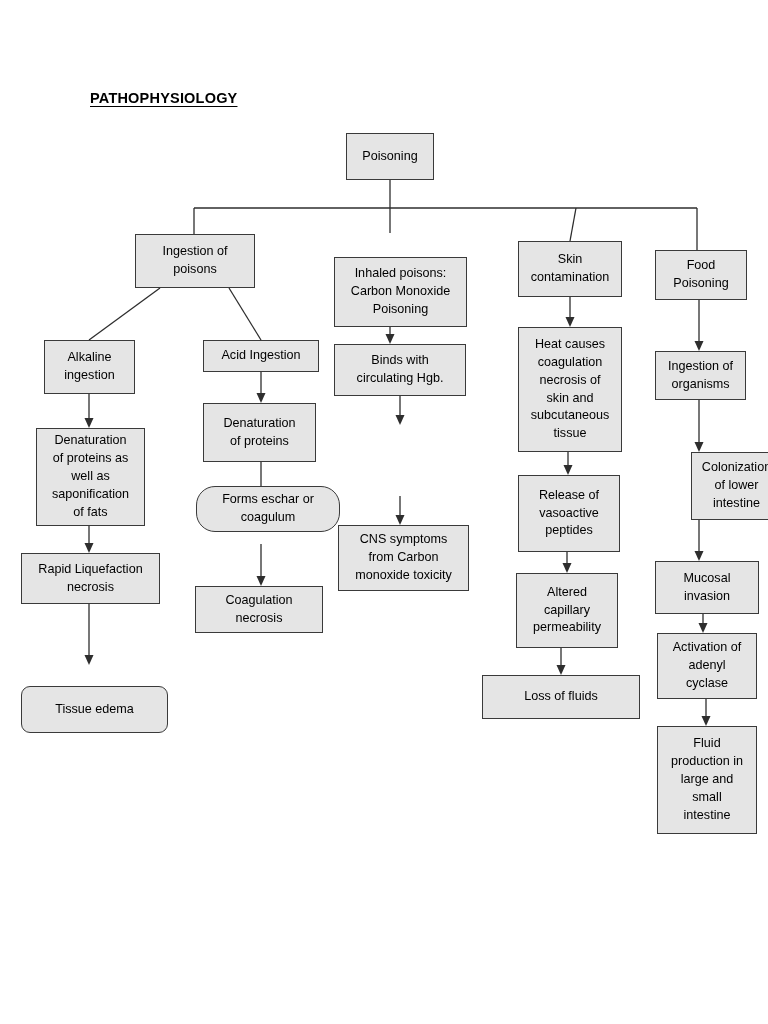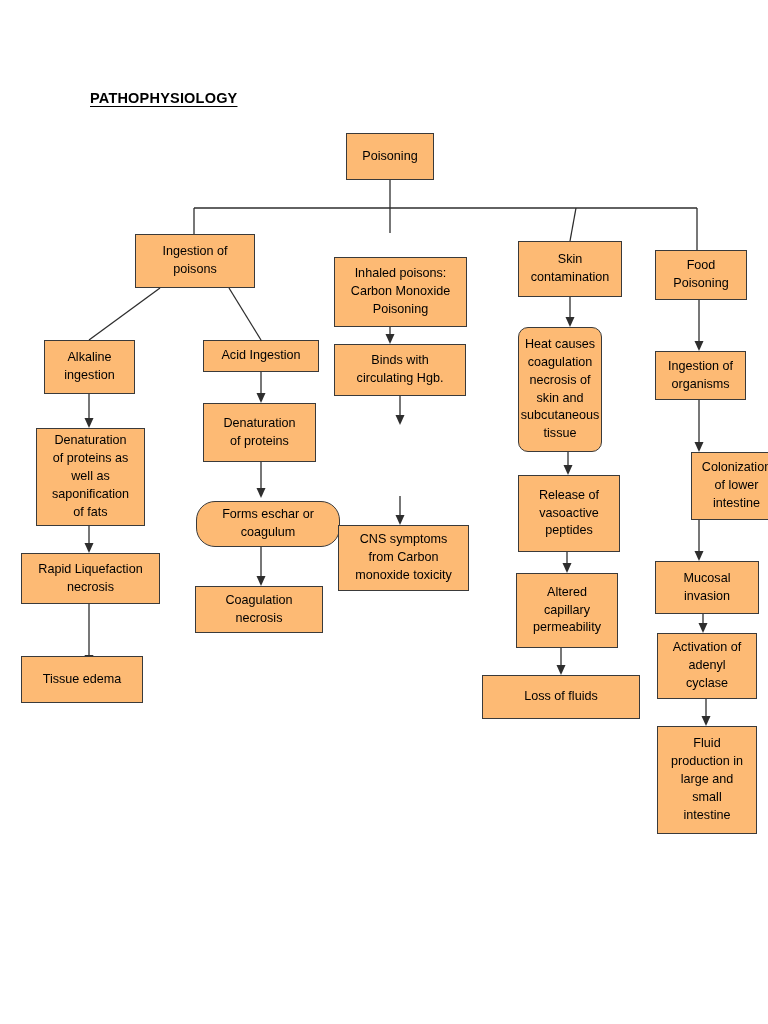--- a/index.html
+++ b/index.html
@@ -26,21 +26,21 @@
     font-weight: bold;
     letter-spacing: 0.2px;
     text-decoration: underline;
     text-underline-offset: 3px;
     white-space: nowrap;
   }
   .node {
     position: absolute;
     box-sizing: border-box;
     border: 1.2px solid #3a3a3a;
-    background: #fdba74;
+    background: #e5e5e5;
     display: flex;
     align-items: center;
     justify-content: center;
     text-align: center;
     font-size: 12.6px;
     line-height: 1.42;
     padding: 2px 4px;
     white-space: pre-line;
   }
   #edges {
@@ -144,42 +144,42 @@
 
   <div class="node" style="left:36px; top:428px; width:109px; height:98px;">Denaturation
 of proteins as
 well as
 saponification
 of fats</div>
 
   <div class="node" style="left:21px; top:553px; width:139px; height:51px;">Rapid Liquefaction
 necrosis</div>
 
-  <div class="node" style="left:21px; top:656px; width:122px; height:47px;">Tissue edema</div>
+  <div class="node" style="left:21px; top:686px; width:147px; height:47px;border-radius:9px;">Tissue edema</div>
 
   <div class="node" style="left:203px; top:340px; width:116px; height:32px;">Acid Ingestion</div>
 
   <div class="node" style="left:203px; top:403px; width:113px; height:59px;">Denaturation
 of proteins</div>
 
-  <div class="node" style="left:196px; top:501px; width:144px; height:46px;border-radius:19px;">Forms eschar or
+  <div class="node" style="left:196px; top:486px; width:144px; height:46px;border-radius:19px;">Forms eschar or
 coagulum</div>
 
   <div class="node" style="left:195px; top:586px; width:128px; height:47px;">Coagulation
 necrosis</div>
 
   <div class="node" style="left:334px; top:344px; width:132px; height:52px;">Binds with
 circulating Hgb.</div>
 
 
   <div class="node" style="left:338px; top:525px; width:131px; height:66px;">CNS symptoms
 from Carbon
 monoxide toxicity</div>
 
-  <div class="node" style="left:518px; top:327px; width:84px; height:125px;border-radius:10px;">Heat causes
+  <div class="node" style="left:518px; top:327px; width:104px; height:125px;">Heat causes
 coagulation
 necrosis of
 skin and
 subcutaneous
 tissue</div>
 
   <div class="node" style="left:518px; top:475px; width:102px; height:77px;">Release of
 vasoactive
 peptides</div>
 

